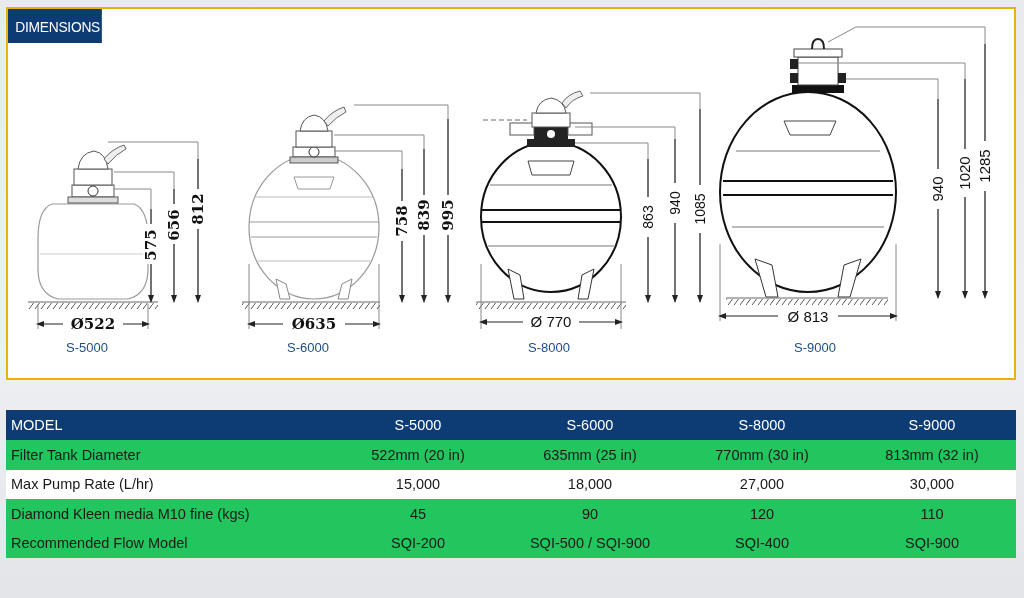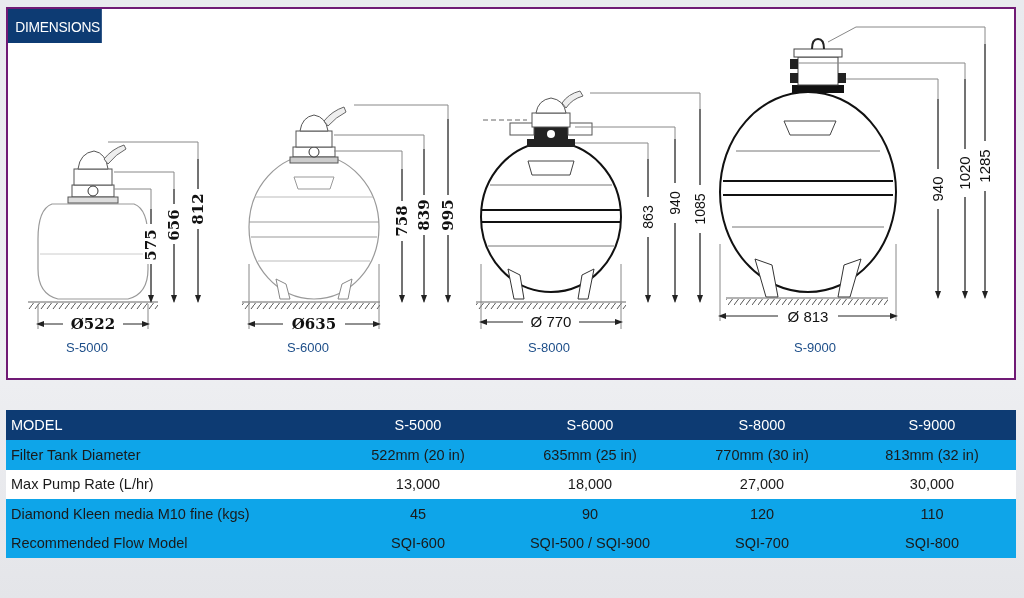--- a/index.html
+++ b/index.html
@@ -4,21 +4,21 @@
 <style>
   * { box-sizing: border-box; margin: 0; padding: 0; }
   html, body { width: 1024px; height: 598px; overflow: hidden; }
   body {
     background: linear-gradient(180deg, #e9eaee 0%, #eeeff2 60%, #e4e5e9 100%);
     font-family: "Liberation Sans", sans-serif;
     position: relative;
   }
   .dim-panel {
     position: absolute; left: 6px; top: 7px; width: 1010px; height: 373px;
-    background: #ffffff; border: 2px solid #701a75;
+    background: #ffffff; border: 2px solid #eab308;
   }
   .dim-tab {
     position: absolute; left: 0; top: 0; width: 102px; height: 34px;
     background: #0d3b73; color: #fff; font-size: 15px;
     font-family: "Liberation Sans", sans-serif; letter-spacing: -0.3px;
     display: flex; align-items: center; padding-left: 8px;
     transform: scaleX(0.92); transform-origin: left center;
   }
   .drawing { position: absolute; left: 0; top: 0; }
   .model-label {
@@ -28,21 +28,21 @@
   .spec-table {
     position: absolute; left: 6px; top: 410px; width: 1010px;
     border-collapse: collapse; font-size: 14.5px; color: #1a1a1a;
   }
   .spec-table th {
     background: #0d3b73; color: #fff; font-weight: normal;
     height: 30px; text-align: center;
   }
   .spec-table th.first, .spec-table td.first { text-align: left; padding-left: 5px; margin-left: 40px; }
   .spec-table td { height: 29.5px; text-align: center; }
-  .spec-table tr.alt td { background: #0ea5e9; }
+  .spec-table tr.alt td { background: #22c55e; }
   .spec-table tr.plain td { background: #ffffff; }
   .spec-table col.c0 { width: 326px; }
   .spec-table col.c1 { width: 172px; }
   .spec-table col.c2 { width: 172px; }
   .spec-table col.c3 { width: 172px; }
   .spec-table col.c4 { width: 168px; }
   svg text { font-family: "DejaVu Serif", serif; }
   svg text.sans { font-family: "Liberation Sans", sans-serif; }
 </style>
 </head>
@@ -246,33 +246,33 @@
   <tbody>
     <tr class="alt">
       <td class="first">Filter Tank Diameter</td>
       <td>522mm (20 in)</td>
       <td>635mm (25 in)</td>
       <td>770mm (30 in)</td>
       <td>813mm (32 in)</td>
     </tr>
     <tr class="plain">
       <td class="first">Max Pump Rate (L/hr)</td>
-      <td>13,000</td>
+      <td>15,000</td>
       <td>18,000</td>
       <td>27,000</td>
       <td>30,000</td>
     </tr>
     <tr class="alt">
       <td class="first">Diamond Kleen media M10 fine (kgs)</td>
       <td>45</td>
       <td>90</td>
       <td>120</td>
       <td>110</td>
     </tr>
     <tr class="alt">
       <td class="first">Recommended Flow Model</td>
-      <td>SQI-600</td>
+      <td>SQI-200</td>
       <td>SQI-500 / SQI-900</td>
-      <td>SQI-700</td>
-      <td>SQI-800</td>
+      <td>SQI-400</td>
+      <td>SQI-900</td>
     </tr>
   </tbody>
 </table>
 
 </body></html>

